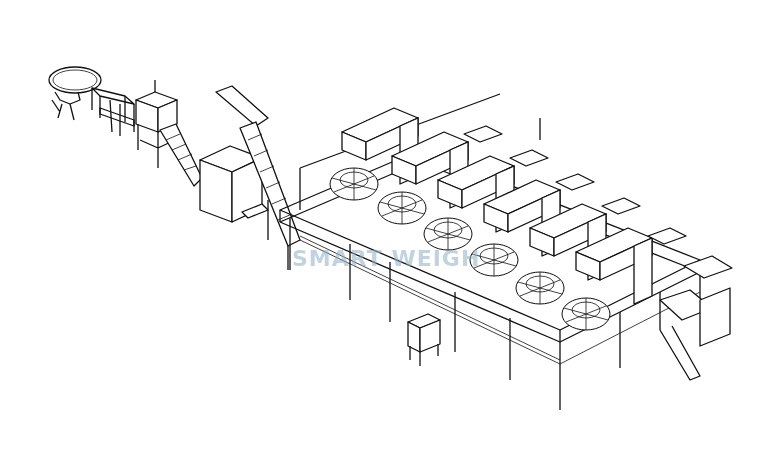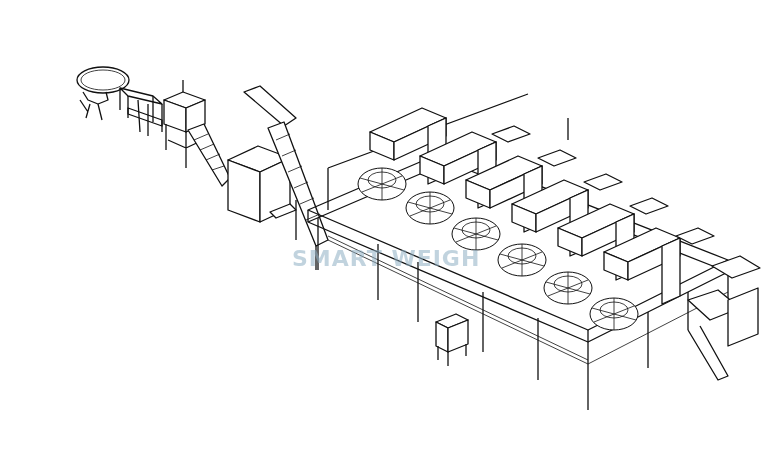--- a/index.html
+++ b/index.html
@@ -1,17 +1,17 @@
 <!DOCTYPE html>
 <html><head>
 <meta charset="utf-8">
 <style>
   html,body{margin:0;padding:0;background:#ffffff;}
   body{width:768px;height:471px;overflow:hidden;position:relative;font-family:"Liberation Sans",sans-serif;}
-  #stage{position:absolute;left:0;top:0;width:732px;height:471px;padding-left:28px;}
+  #stage{position:absolute;left:0;top:0;width:732px;height:471px;}
   .wm{position:absolute;left:292px;top:246px;font-family:"DejaVu Sans",sans-serif;font-weight:bold;font-size:22px;letter-spacing:1px;color:#8fb0c4;opacity:0.55;}
   svg .ln{fill:none;stroke:#111;stroke-width:1.3;stroke-linejoin:round;}
   svg .th{fill:none;stroke:#111;stroke-width:0.8;}
   svg .fw{fill:#fff;stroke:#111;stroke-width:1.3;stroke-linejoin:round;}
   svg .hd{fill:#fff;stroke:#111;stroke-width:1;}
 </style>
 </head>
 <body>
 
 <div id="stage">

